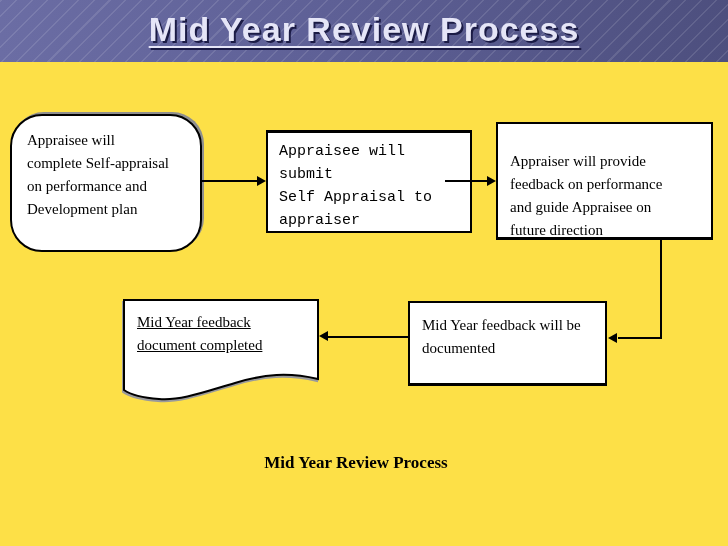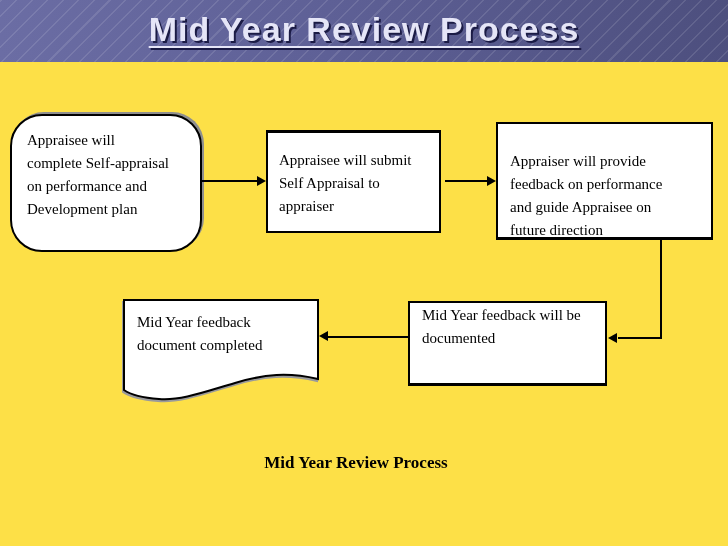--- a/index.html
+++ b/index.html
@@ -43,41 +43,42 @@
     line-height:23px;
     white-space:pre-line;
   }
   .node-rounded{
     left:10px;top:114px;width:192px;height:138px;
     border-radius:32px;
     box-shadow:2px -2px 0 #8f8f8f;
     padding:13px 4px 0 15px;
   }
   .node-submit{
-    left:266px;top:130px;width:175px;height:103px;
+    left:266px;top:130px;width:206px;height:103px;
     border-top-width:3px;
-    padding:16px 4px 0 11px;
+    padding:7px 4px 0 11px;
+    font-family:Liberation Mono, monospace;
   }
   .node-feedback{
     left:496px;top:122px;width:217px;height:118px;
     border-bottom-width:3px;
     padding:26px 4px 0 12px;
   }
   .node-documented{
     left:408px;top:301px;width:199px;height:85px;
     border-bottom-width:3px;
-    padding:1px 4px 0 12px;
+    padding:11px 4px 0 12px;
   }
   .node-doc{
     position:absolute;left:123px;top:299px;width:196px;height:104px;
   }
   .node-doc svg{display:block;filter:drop-shadow(-1px 2px 0 #9a9a9a);}
   .node-doc .doc-text{
     position:absolute;left:14px;top:12px;width:170px;
-    color:#000;font-size:15px;line-height:23px;white-space:pre-line;
+    color:#000;font-size:15px;line-height:23px;white-space:pre-line;text-decoration:underline;
   }
   
   .cline{position:absolute;background:#000;}
   .arr-right{
     position:absolute;width:0;height:0;
     border-top:5px solid transparent;border-bottom:5px solid transparent;
     border-left:9px solid #000;
   }
   .arr-left{
     position:absolute;width:0;height:0;

